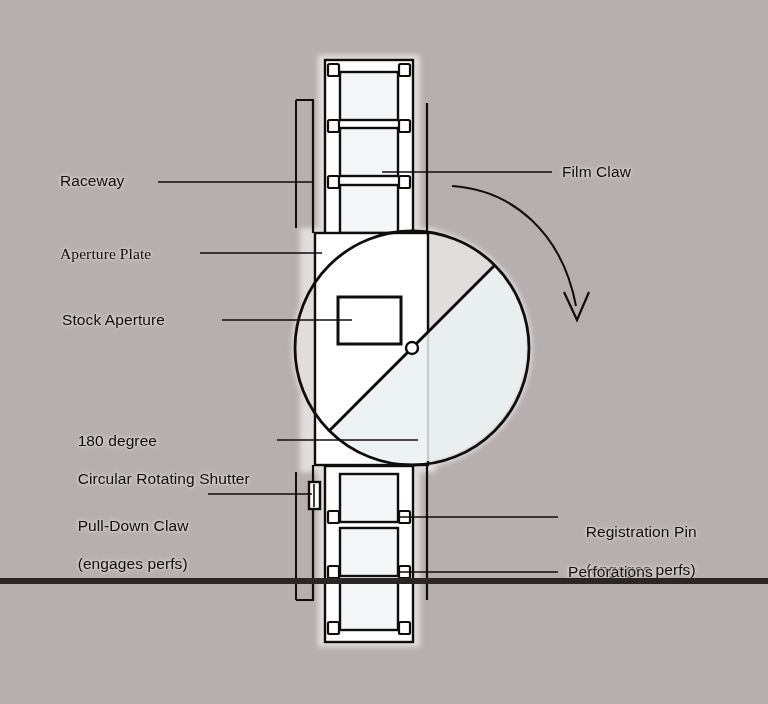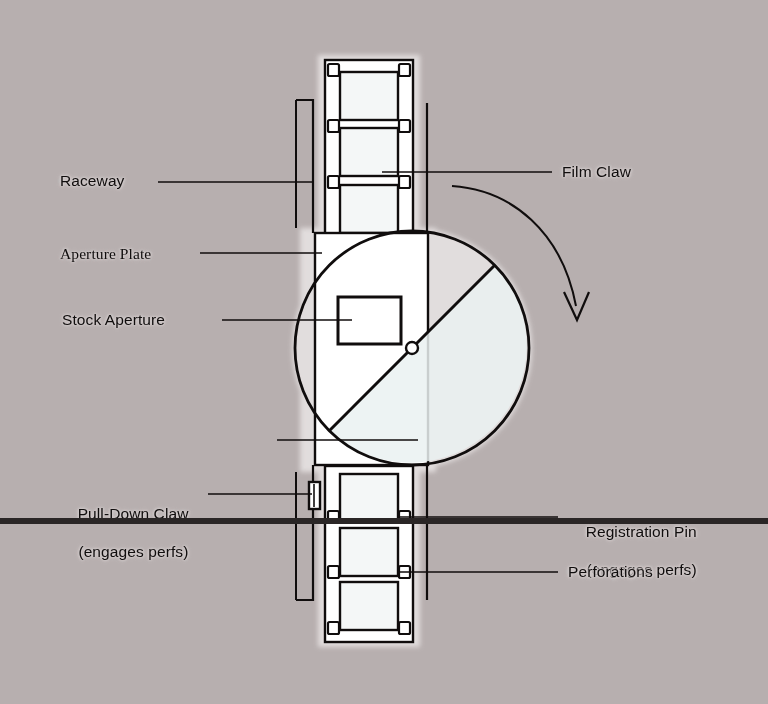--- a/index.html
+++ b/index.html
@@ -9,21 +9,21 @@
   body {
     width: 768px;
     height: 704px;
     background: #b7afaf;
     font-family: "Liberation Sans", sans-serif;
     overflow: hidden;
   }
   #stage {
     position: relative;
     width: 768px;
-    height: 524px;
+    height: 584px;
     background: #b7afaf;
   }
   #bottom-edge {
     position: absolute;
     left: 0;
     bottom: 0;
     width: 768px;
     height: 6px;
     background: #2a2626;
   }
@@ -157,29 +157,33 @@
       <line x1="558" y1="572" x2="400" y2="572"></line>
     </g>
   </svg>
 
   <div class="label" style="left:60px; top:172px;">Raceway</div>
 
   <div class="label" style="left:60px; top:245px;font-family:Liberation Serif, serif;">Aperture Plate</div>
 
   <div class="label" style="left:62px; top:311px;">Stock Aperture</div>
 
+  <div class="label two-line" style="left:60px; top:412px;">
+    <span>180 degree</span><br>
+    <span>Circular Rotating Shutter</span>
+  </div>
 
-  <div class="label two-line" style="left:60px; top:485px;text-align:right;">
+  <div class="label two-line" style="left:60px; top:497px;">
     <span>Pull-Down Claw</span><br>
     <span>(engages perfs)</span>
   </div>
 
   <div class="label" style="left:562px; top:163px;">Film Claw</div>
 
-  <div class="label two-line" style="left:568px; top:503px;text-align:right;">
+  <div class="label two-line" style="left:568px; top:503px;">
     <span>Registration Pin</span><br>
     <span>(engages perfs)</span>
   </div>
 
   <div class="label" style="left:568px; top:563px;">Perforations</div>
 
   <div id="bottom-edge"></div>
 </div>
 
 </body></html>

